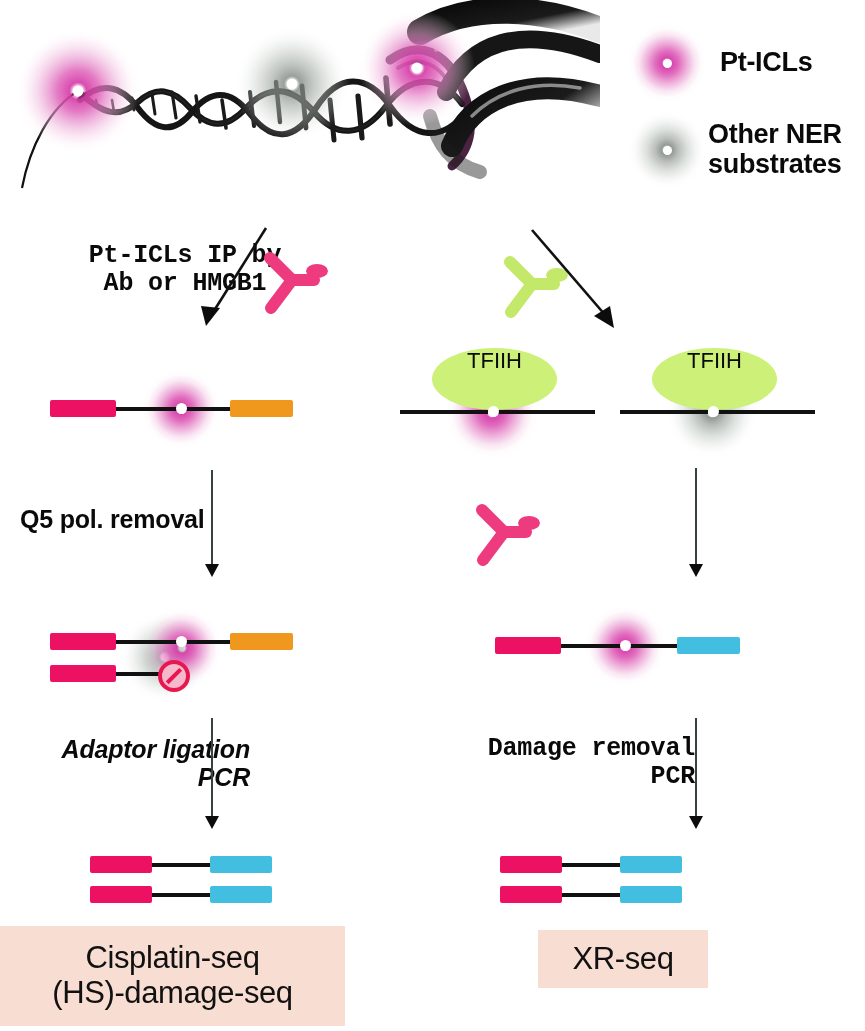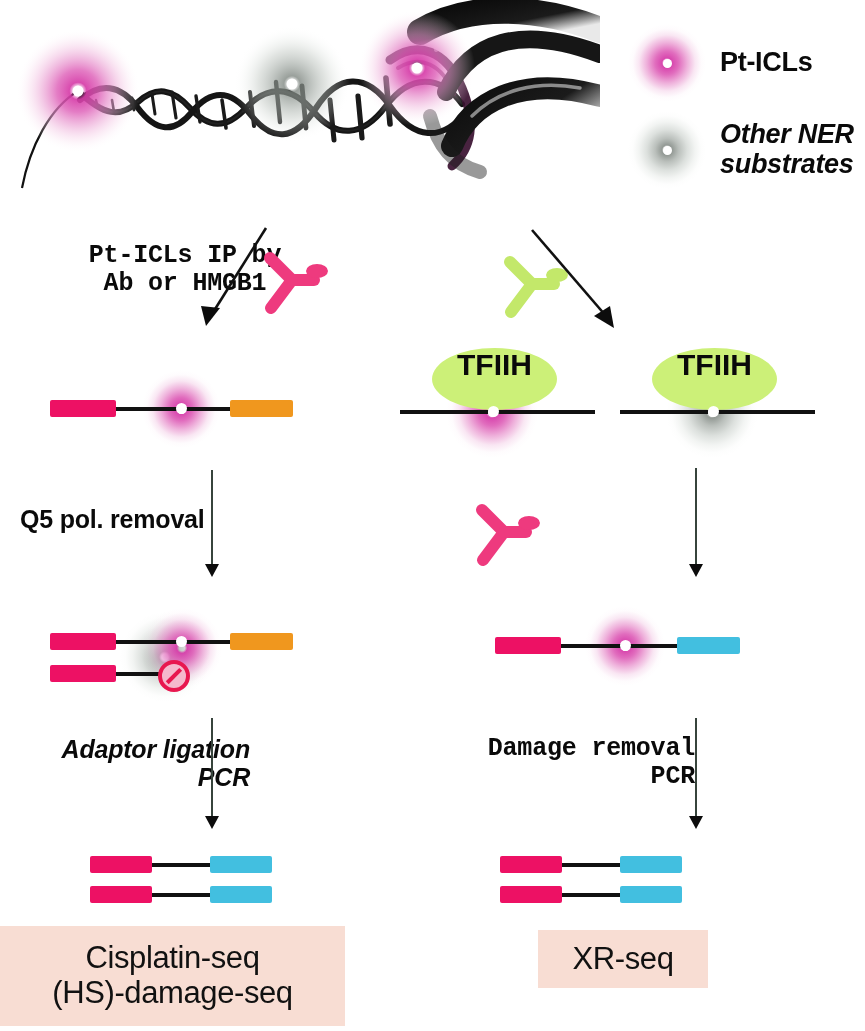--- a/index.html
+++ b/index.html
@@ -20,21 +20,21 @@
     line-height:1.12;
     letter-spacing:-0.2px;
     white-space:pre-line;
   }
   .lbl-28{font-size:25px;}
   .legend-txt{
     font-size:27px;font-weight:bold;color:#0a0a0a;
     line-height:1.1;white-space:pre-line;letter-spacing:-0.3px;
   }
   .tfiih-txt{
-    font-size:30px;font-weight:bold;color:#0a0a0a;
+    font-size:22px;font-weight:normal;color:#0a0a0a;
     letter-spacing:0px;
   }
   .outbox{
     background:#f8ddd3;
     display:flex;align-items:center;justify-content:center;
     text-align:center;
   }
   .outbox span{
     font-size:31px;color:#111;line-height:1.12;white-space:pre-line;
     letter-spacing:-0.4px;
@@ -184,21 +184,21 @@
   <div class="abs" style="left:625px;top:20px;width:240px;height:175px;">
 
     <div class="abs glow pink" style="left:3px;top:4px;width:78px;height:78px;">
       <div class="core"></div>
     </div>
     <div class="abs legend-txt" style="left:95px;top:28px;">Pt-ICLs</div>
 
     <div class="abs glow grey" style="left:3px;top:91px;width:78px;height:78px;">
       <div class="core"></div>
     </div>
-    <div class="abs legend-txt" style="left:95px;top:100px;font-style:italic;">Other NER
+    <div class="abs legend-txt" style="left:83px;top:100px;">Other NER
 substrates</div>
   </div>
 
   <div class="abs lbl lbl-28" style="left:60px;top:242px;width:250px;text-align:center;font-family:Liberation Mono, monospace;">Pt-ICLs IP by
 Ab or HMGB1</div>
 
   <div class="abs" style="left:190px;top:222px;width:90px;height:110px;">
     <svg width="90" height="110" viewBox="0 0 90 110">
       <line x1="76" y1="6" x2="22" y2="92" stroke="#111" stroke-width="2.6"></line>
       <polygon points="16,104 30,86 11,84" fill="#0c0c0c"></polygon>

